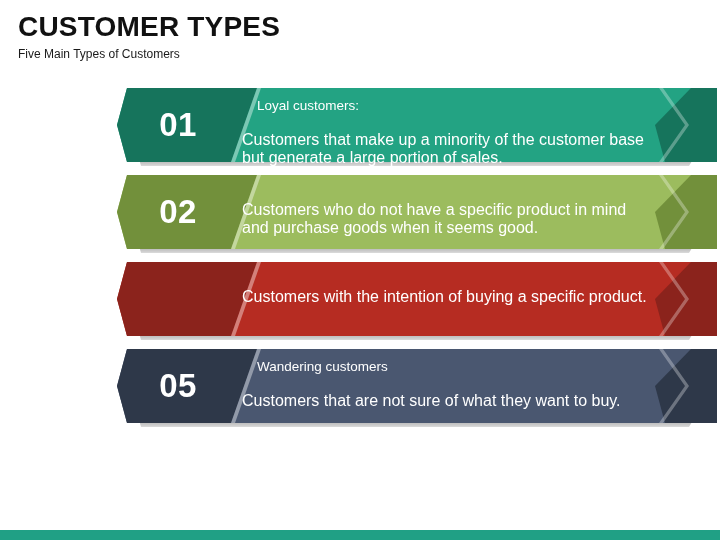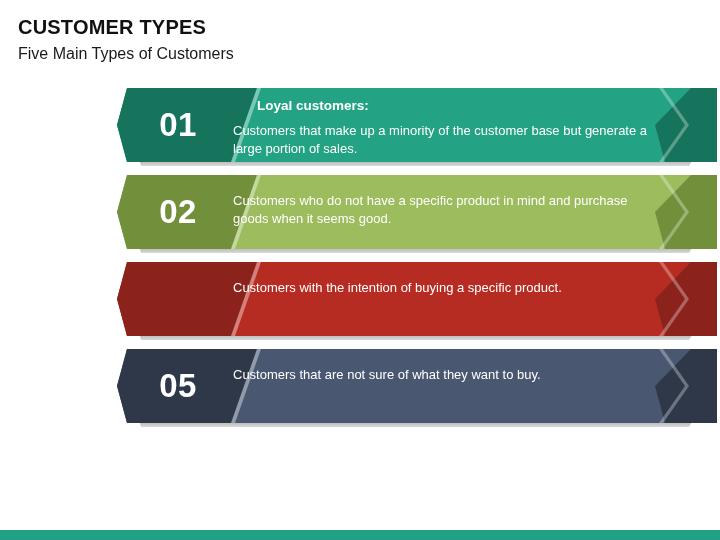--- a/index.html
+++ b/index.html
@@ -18,29 +18,29 @@
   }
 
   
   .header {
     position: absolute;
     left: 18px;
     top: 14px;
     width: 660px;
   }
   .page-title {
-    font-size: 20px;
+    font-size: 28px;
     font-weight: bold;
     letter-spacing: 0.2px;
     color: #111111;
     line-height: 26px;
     margin: 0;
   }
   .page-subtitle {
-    font-size: 16px;
+    font-size: 12px;
     font-weight: normal;
     color: #1a1a1a;
     line-height: 22px;
     margin: 3px 0 0 0;
   }
 
   
   .banner-list {
     position: absolute;
     left: 0;
@@ -162,31 +162,31 @@
   .banner-text {
     position: absolute;
     left: 108px;
     top: 9px;
     width: 440px;
     z-index: 3;
     color: #ffffff;
   }
   .banner-heading {
     font-size: 13.5px;
-    font-weight: bold;
+    font-weight: normal;
     line-height: 17px;
     margin: 0 0 1px 0;
     color: #ffffff;
     padding-left: 32px;
   }
   .banner-desc {
-    font-size: 13px;
+    font-size: 16px;
     font-weight: normal;
     line-height: 18px;
-    margin: 8px;
+    margin: 17px;
     color: #ffffff;
   }
 
   
   .banner-shadow {
     position: absolute;
     left: 14px;
     top: 4px;
     right: 6px;
     height: 74px;
@@ -270,19 +270,20 @@
 
   <div class="banner-row">
     <div class="banner-shadow"></div>
     <div class="banner-body" style="background: rgb(74, 87, 112);"></div>
     <div class="banner-endcap" style="background: rgb(46, 56, 73);"></div>
     <div class="banner-numblock" style="background: rgb(46, 56, 73);"></div>
     <div class="banner-sheen"></div>
     <div class="banner-sheen-right"></div>
     <div class="banner-number">05</div>
     <div class="banner-text">
+      <p class="banner-heading">Wandering customers</p>
       <p class="banner-desc">Customers that are not sure of what they want to buy.</p>
     </div>
   </div>
 
 </div>
 
 <div class="footer-bar" style="background: rgb(32, 160, 133);"></div>
 
 </body></html>

